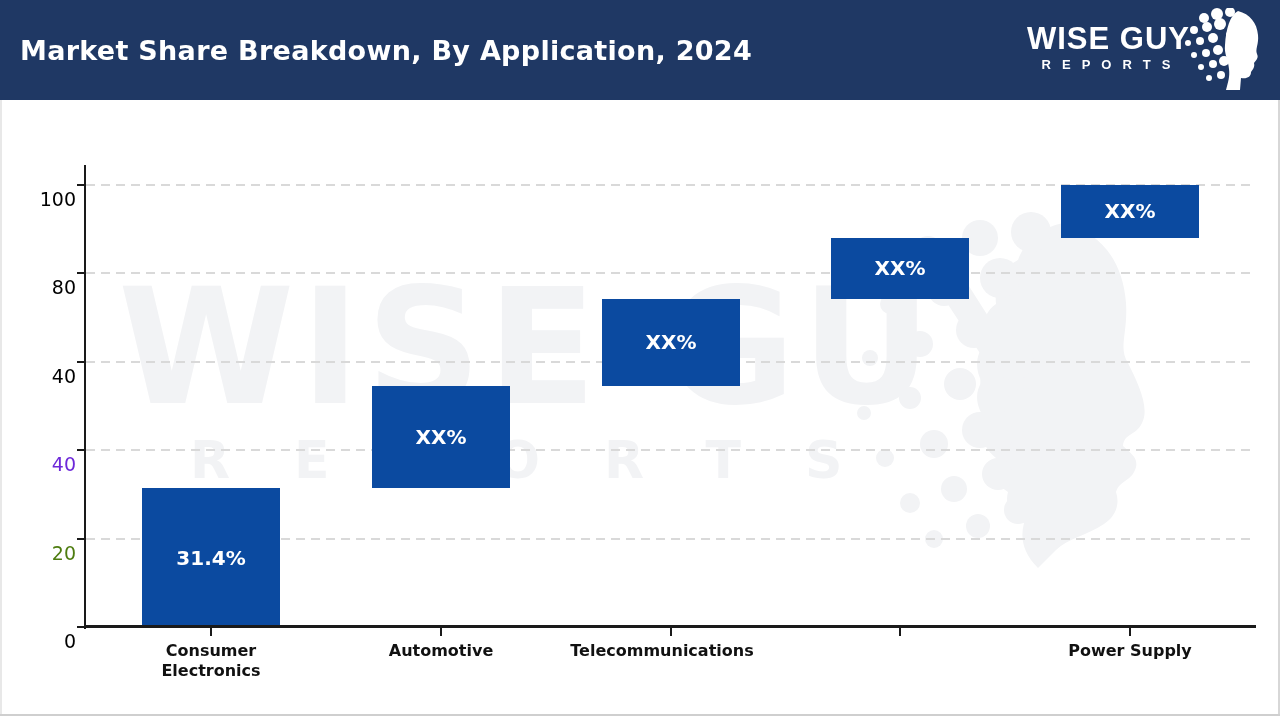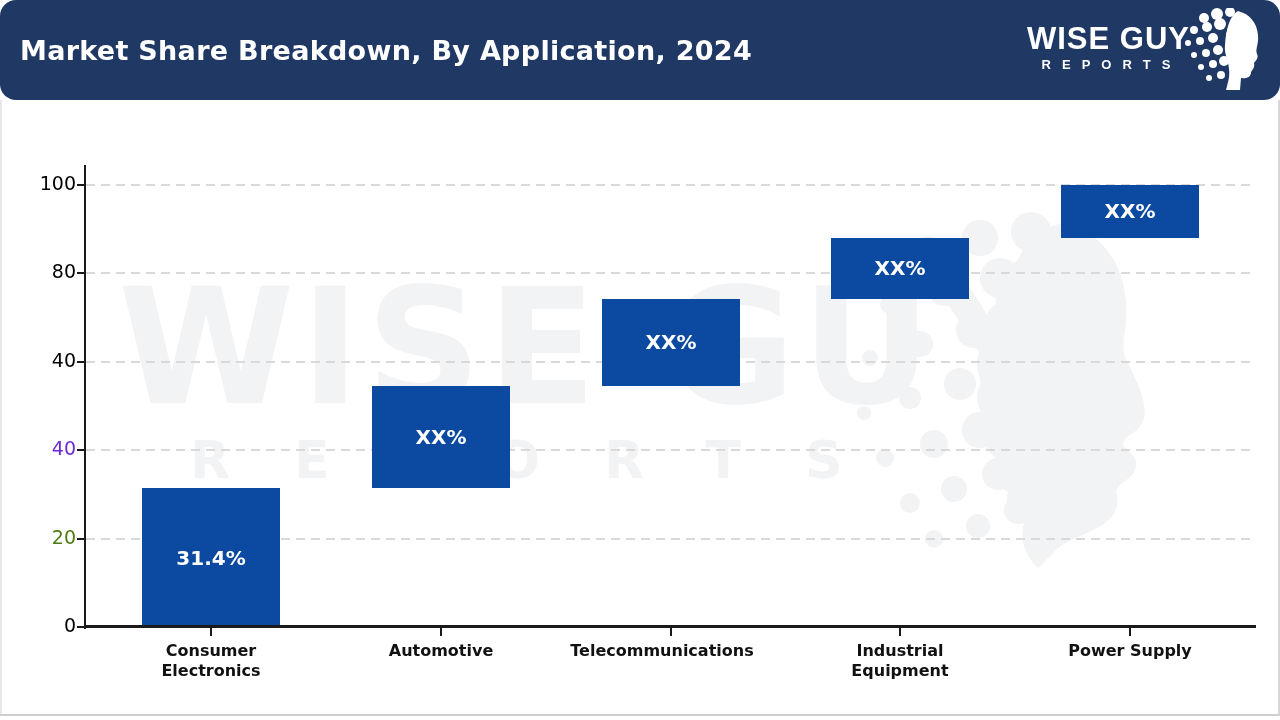--- a/index.html
+++ b/index.html
@@ -33,34 +33,34 @@
   }
   .wm-line2{
     position:absolute;left:190px;top:330px;font-size:52px;font-weight:bold;
     letter-spacing:64px;white-space:nowrap;
   }
   .wm-head{position:absolute;left:828px;top:108px;}
   #plot{position:absolute;inset:0;}
   .gridline{position:absolute;height:2px;z-index:1;
     background:repeating-linear-gradient(to right,var(--g) 0 9px,transparent 9px 15px);}
   .spine{position:absolute;z-index:3;}
-  .ytick-label{position:absolute;width:56px;text-align:right;font-size:19px;color:#000;z-index:3;}
+  .ytick-label{position:absolute;width:56px;text-align:right;font-size:19px;color:#000;z-index:3;margin-top:16px;}
   .ytick-mark{position:absolute;width:7px;height:2px;z-index:3;}
   .xtick-mark{position:absolute;width:2px;height:9px;z-index:3;}
   .bar{position:absolute;z-index:2;display:flex;align-items:center;justify-content:center;}
   .bar-label{font-size:20px;font-weight:bold;}
   .cat-label{
     position:absolute;width:220px;text-align:center;font-size:16px;font-weight:bold;
     color:#111;line-height:20px;white-space:pre-line;z-index:3;
   }
 </style>
 </head>
 <body>
 
-<div class="header" style="background: rgb(31, 56, 100); border-radius: 16px;">
+<div class="header" style="background: rgb(31, 56, 100);">
   <div class="header-title" style="color: rgb(255, 255, 255);">Market Share Breakdown, By Application, 2024</div>
 
   <div class="logo">
     <div class="logo-text">
       <div class="logo-line1">WISE GUY</div>
       <div class="logo-line2">REPORTS</div>
     </div>
     <svg class="logo-head" width="86" height="84" viewBox="0 0 86 84">
       <g fill="#ffffff">
         <path d="M58,3 C70,6 77,15 78,27 C79,36 75,41 77,46 C79,50 76,52 74,55 C75,59 73,61 71,64 C71,69 67,71 61,70 L60,82 L46,82 C48,74 50,69 49,61 C48,51 44,46 45,37 C46,21 50,7 58,3 Z"></path>
@@ -153,22 +153,20 @@
       <div class="cat-label" style="left: 331px; top: 541px;">Automotive</div>
       <div class="bar" style="left: 602px; top: 198.594px; width: 138px; height: 87.074px; background: rgb(11, 74, 160);">
         <span class="bar-label" style="color: rgb(255, 255, 255);">XX%</span>
       </div>
       <div class="xtick-mark" style="left: 670px; top: 527px; background: rgb(26, 26, 26);"></div>
       <div class="cat-label" style="left: 552px; top: 541px;">Telecommunications</div>
       <div class="bar" style="left: 831px; top: 137.598px; width: 138px; height: 60.996px; background: rgb(11, 74, 160);">
         <span class="bar-label" style="color: rgb(255, 255, 255);">XX%</span>
       </div>
       <div class="xtick-mark" style="left: 899px; top: 527px; background: rgb(26, 26, 26);"></div>
-      <div class="cat-label" style="left: 790px; top: 541px;">Industrial
-Equipment</div>
       <div class="bar" style="left: 1061px; top: 85px; width: 138px; height: 52.598px; background: rgb(11, 74, 160);">
         <span class="bar-label" style="color: rgb(255, 255, 255);">XX%</span>
       </div>
       <div class="xtick-mark" style="left: 1129px; top: 527px; background: rgb(26, 26, 26);"></div>
       <div class="cat-label" style="left: 1020px; top: 541px;">Power Supply</div>
       <div class="spine" style="left: 84px; top: 65px; width: 2px; height: 464px; background: rgb(26, 26, 26);"></div>
       <div class="spine" style="left: 84px; top: 525px; width: 1172px; height: 3px; background: rgb(26, 26, 26);"></div>
     </div>
 </div>
 

